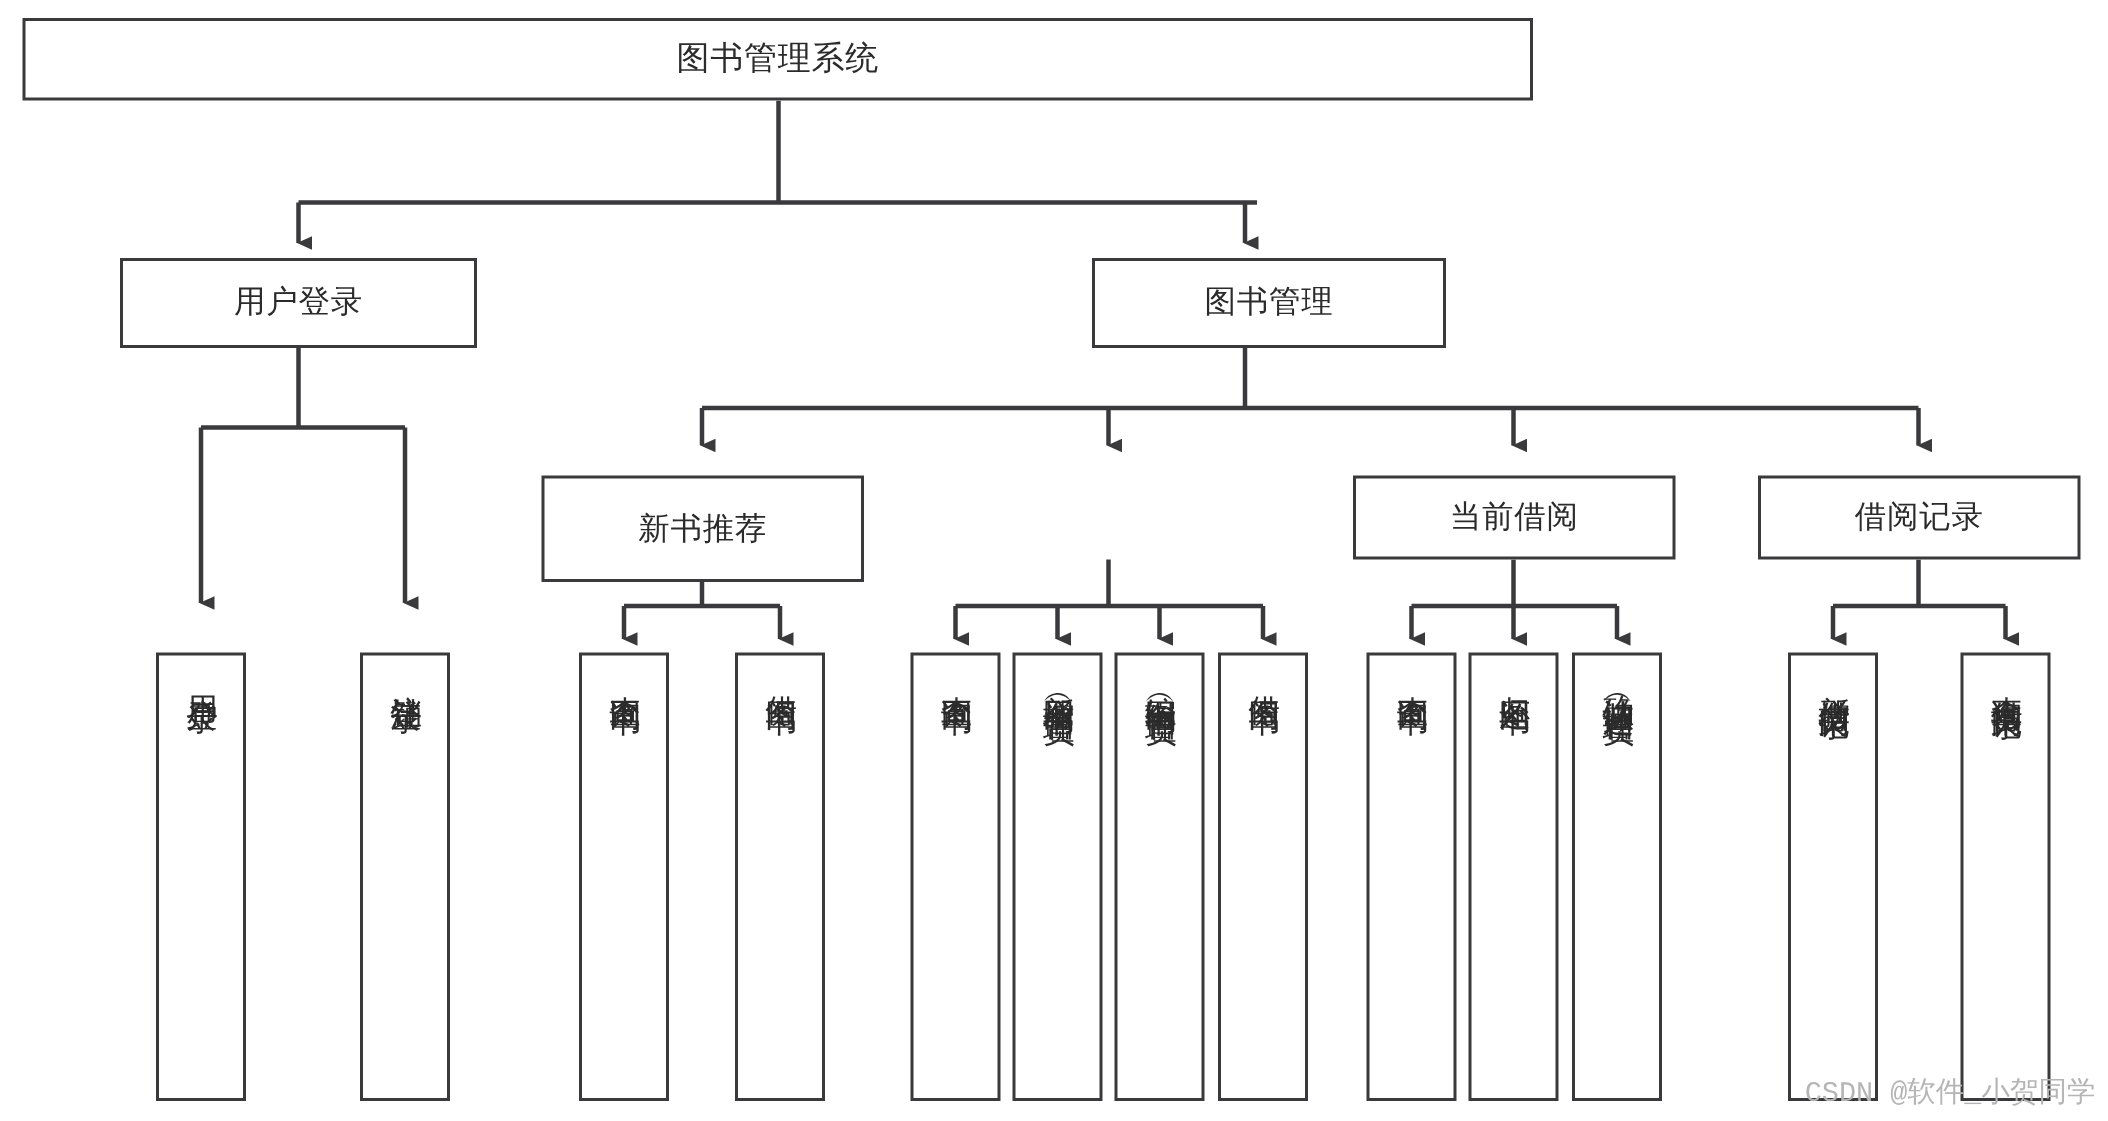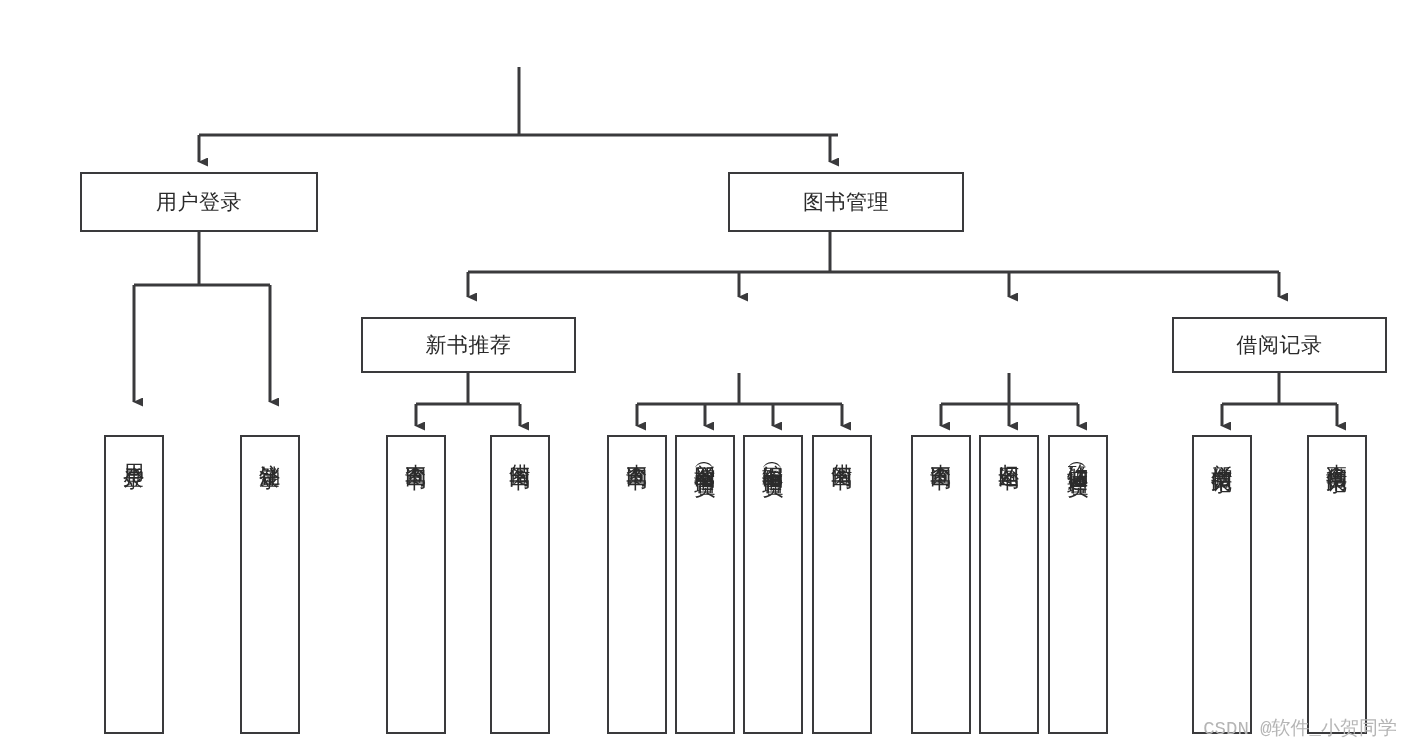--- a/index.html
+++ b/index.html
@@ -120,34 +120,40 @@
       <path d="M 1009,404 L 1009,426" marker-end="url(#arrowhead)"></path>
       <path d="M 1078,404 L 1078,426" marker-end="url(#arrowhead)"></path>
 
       <path d="M 1279,373 L 1279,404"></path>
       <path d="M 1222,404 L 1337,404"></path>
       <path d="M 1222,404 L 1222,426" marker-end="url(#arrowhead)"></path>
       <path d="M 1337,404 L 1337,426" marker-end="url(#arrowhead)"></path>
     </g>
   </svg>
 
+  <div class="node root" style="left:15px; top:12px; width:1007px; height:55px;">
+    <span class="node-label">图书管理系统</span>
+  </div>
 
   <div class="node" style="left:80px; top:172px; width:238px; height:60px;">
     <span class="node-label">用户登录</span>
   </div>
 
   <div class="node" style="left:712px; top:172px; width:236px; height:60px;margin-left:16px;">
     <span class="node-label">图书管理</span>
   </div>
 
-  <div class="node" style="left:361px; top:317px; width:215px; height:56px;">
+  <div class="node" style="left:361px; top:317px; width:215px; height:71px;">
     <span class="node-label">新书推荐</span>
   </div>
 
 
+  <div class="node" style="left:902px; top:317px; width:215px; height:56px;">
+    <span class="node-label">当前借阅</span>
+  </div>
 
   <div class="node" style="left:1172px; top:317px; width:215px; height:56px;">
     <span class="node-label">借阅记录</span>
   </div>
 
   <div class="node leaf" style="left:104px; top:435px; width:60px; height:299px;">
     <span class="node-label">用户登录</span>
   </div>
 
   <div class="node leaf" style="left:240px; top:435px; width:60px; height:299px;">

